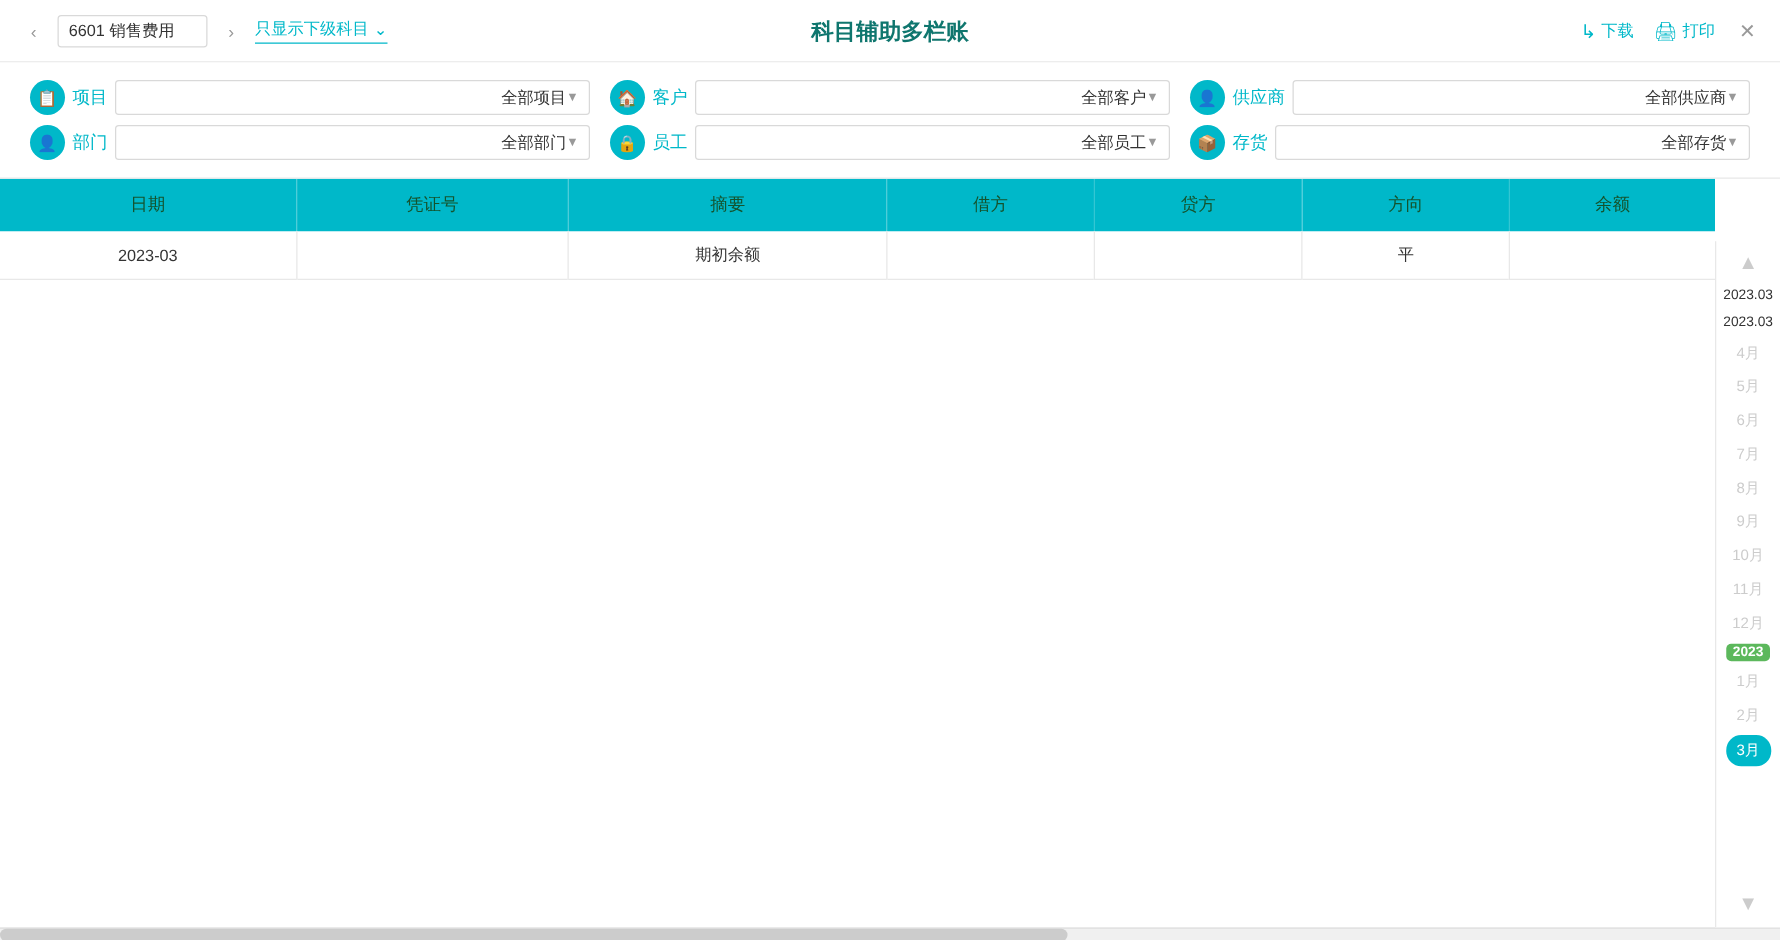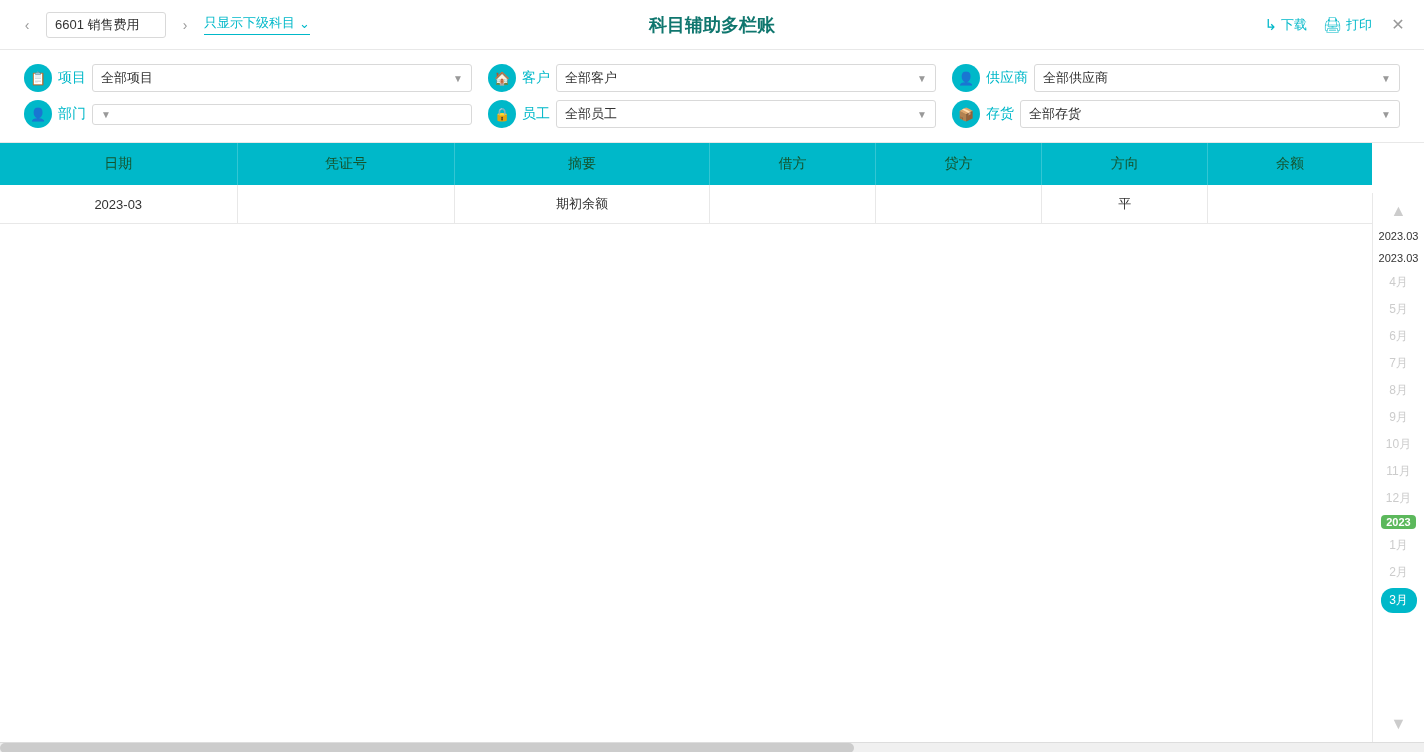--- a/index.html
+++ b/index.html
@@ -132,20 +132,21 @@
       border: 1px solid #d9d9d9;
       border-radius: 3px;
       padding: 4px 8px;
       font-size: 13px;
       color: #333;
       background: #fff;
       display: flex;
       align-items: center;
       justify-content: space-between;
       cursor: pointer;
+      text-align: right;
     }
     .filter-select-text { flex: 1; }
     .filter-select-arrow { color: #999; font-size: 10px; }
 
     
     .table-container {
       flex: 1;
       overflow-x: auto;
       overflow-y: auto;
       position: relative;
@@ -315,20 +316,21 @@
     <span class="filter-label">供应商</span>
     <div class="filter-select">
       <span class="filter-select-text">全部供应商</span>
       <span class="filter-select-arrow">▼</span>
     </div>
   </div>
       <div class="filter-row">
     <div class="filter-icon" style="font-size:13px;">👤</div>
     <span class="filter-label">部门</span>
     <div class="filter-select">
+      <span class="filter-select-text">全部部门</span>
       <span class="filter-select-arrow">▼</span>
     </div>
   </div>
       <div class="filter-row">
     <div class="filter-icon" style="font-size:13px;">🔒</div>
     <span class="filter-label">员工</span>
     <div class="filter-select">
       <span class="filter-select-text">全部员工</span>
       <span class="filter-select-arrow">▼</span>
     </div>

